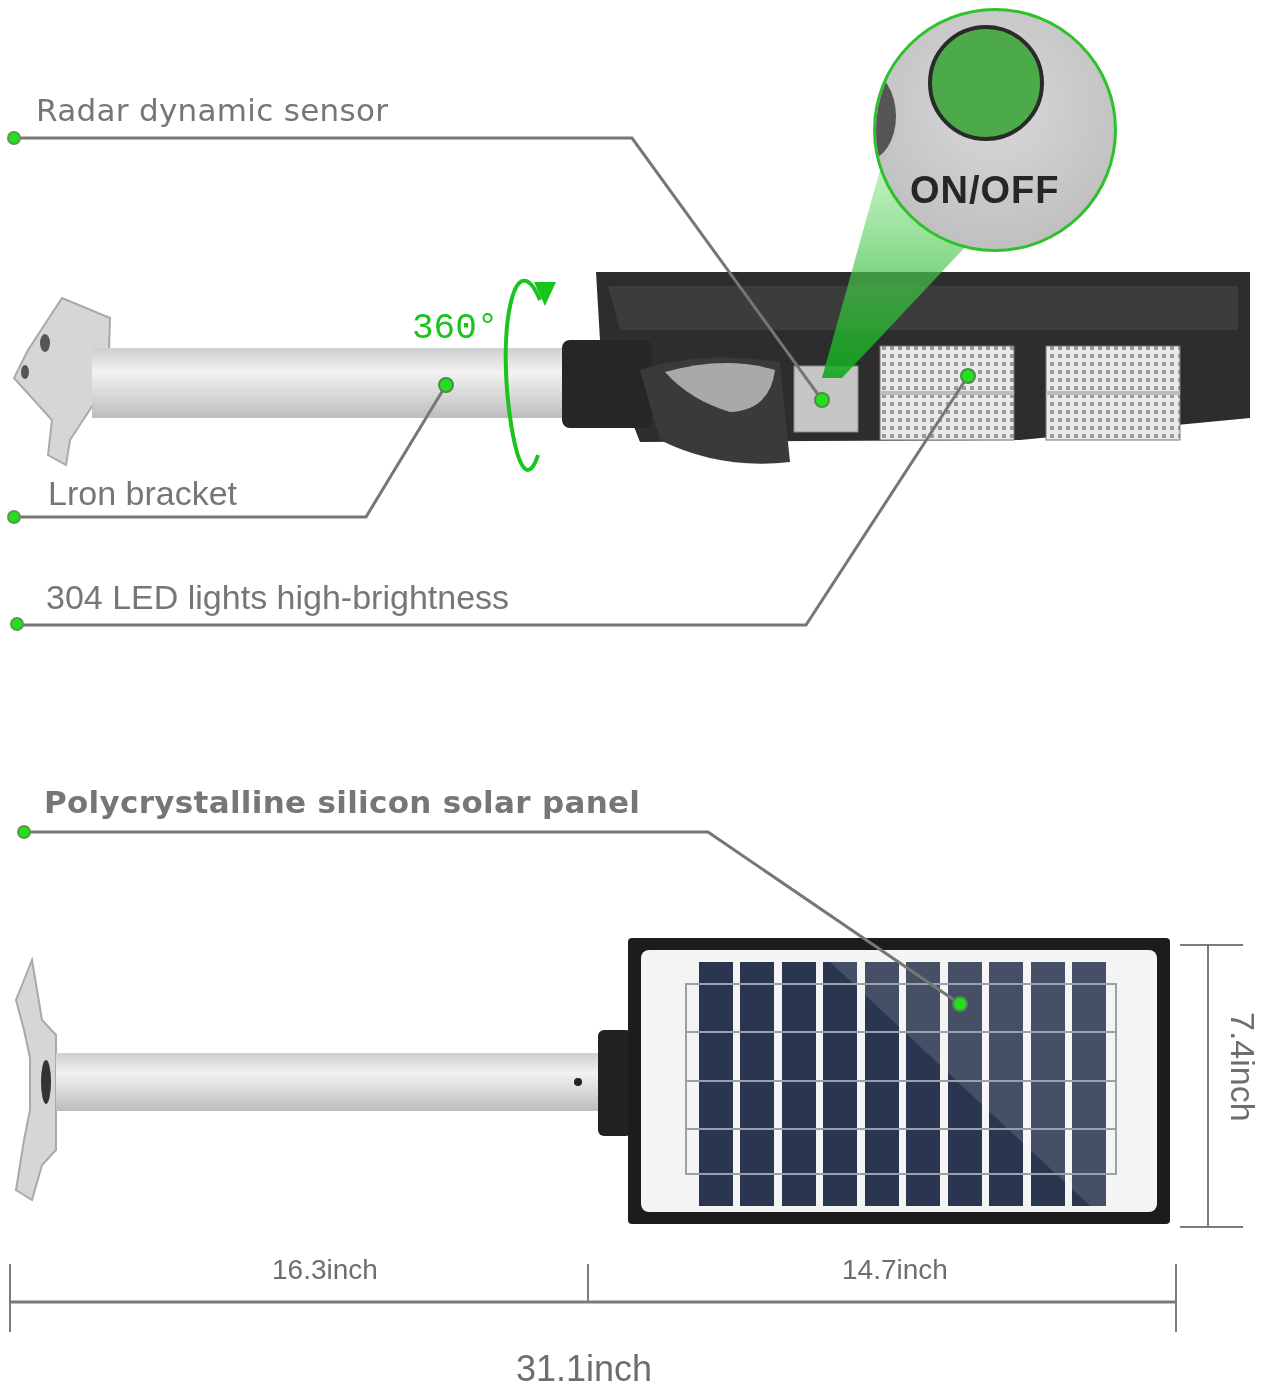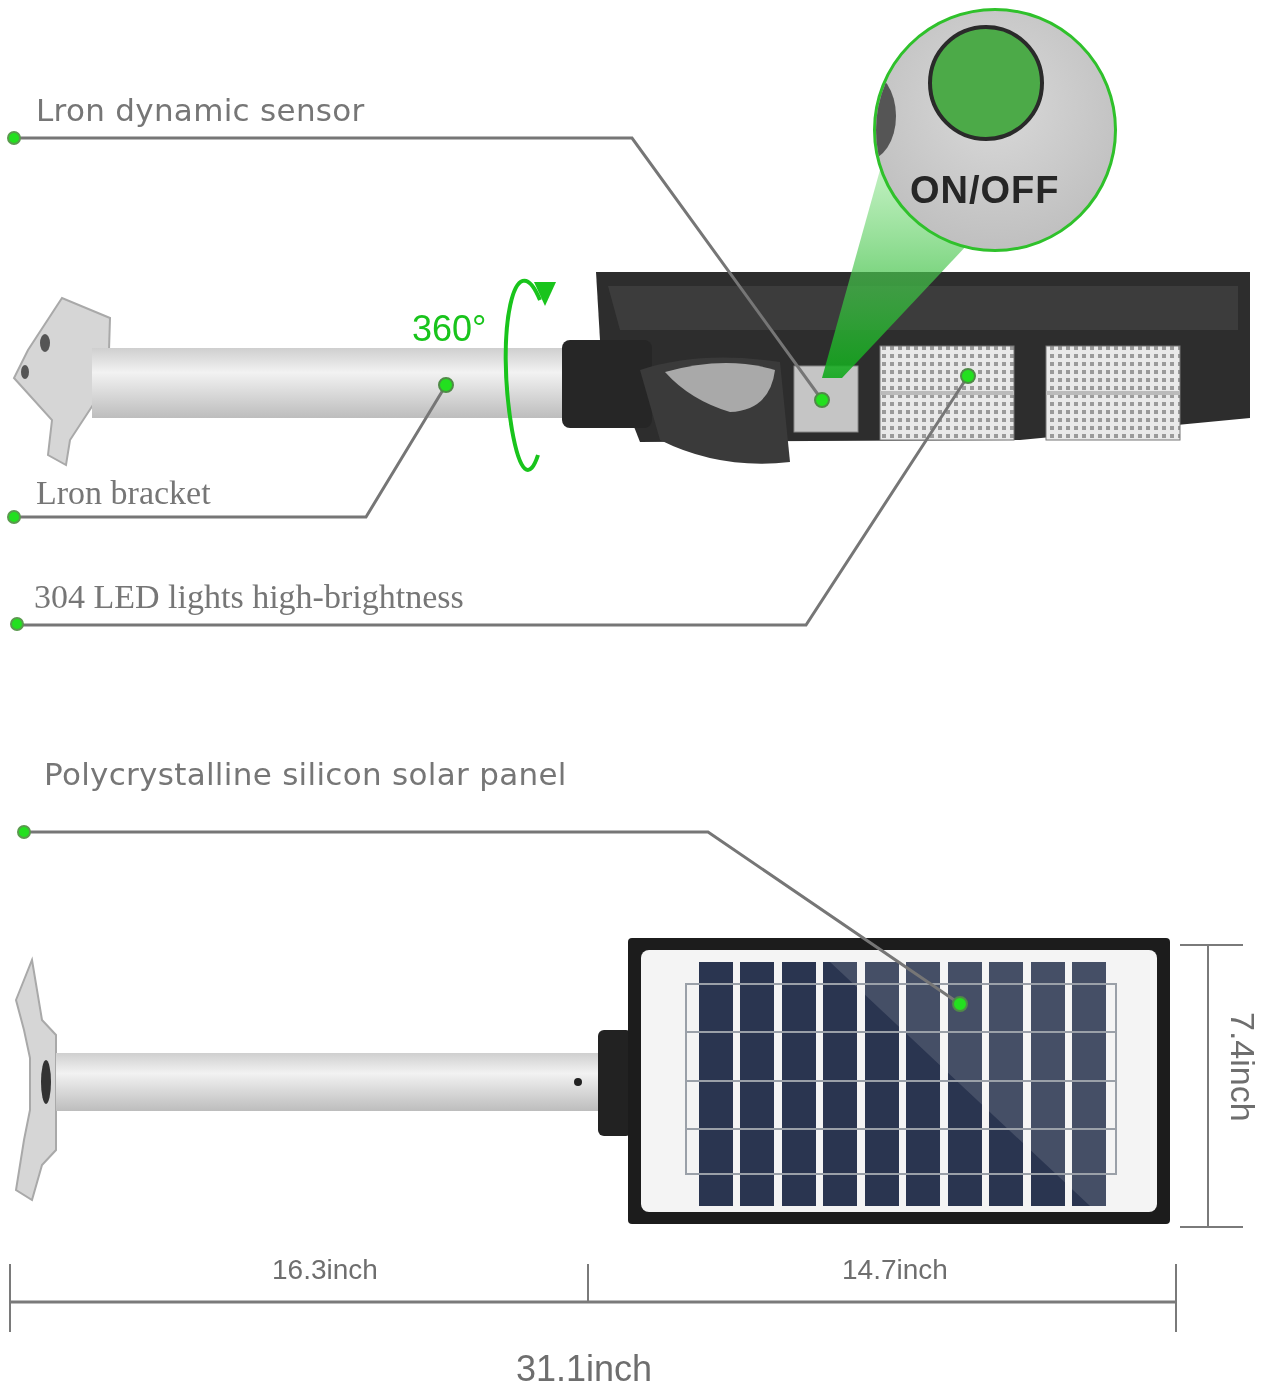--- a/index.html
+++ b/index.html
@@ -1,24 +1,24 @@
 <!DOCTYPE html>
 <html><head>
 <meta charset="utf-8">
 <style>
   html, body { margin:0; padding:0; background:#ffffff; }
   body { width:1268px; height:1388px; position:relative; overflow:hidden;
          font-family:"DejaVu Sans", sans-serif; }
   .label { position:absolute; color:#767676; font-size:31px; white-space:nowrap; letter-spacing:0.3px; }
-  .label.narrow { font-family:Liberation Serif, serif; font-size:34px; letter-spacing:0; }
+  .label.narrow { font-family:Liberation Sans, sans-serif; font-size:34px; letter-spacing:0;margin-left:12px; }
   .dot { position:absolute; width:14px; height:14px; border-radius:50%;
          background:#23e01f; border:2px solid #5a9a4e; box-sizing:border-box; }
   .dim { position:absolute; color:#6e6e6e; font-family:"Liberation Sans", sans-serif; font-size:28px; white-space:nowrap; }
   svg.overlay { position:absolute; left:0; top:0; }
-  .rot { position:absolute; color:#19c41c; font-family:Liberation Sans, sans-serif; font-size:36px; }
+  .rot { position:absolute; color:#19c41c; font-family:Liberation Mono, monospace; font-size:36px; }
   .zoom-circle { position:absolute; left:873px; top:8px; width:244px; height:244px; border-radius:50%;
          border:3px solid #2fc12b; box-sizing:border-box; overflow:hidden;
          background:radial-gradient(circle at 50% 40%, #d9d9d9, #b8b8b8); }
   .zoom-btn { position:absolute; left:52px; top:14px; width:116px; height:116px; border-radius:50%;
          background:#4caa48; border:4px solid #2a2a2a; box-sizing:border-box; }
   .zoom-side { position:absolute; left:-40px; top:60px; width:60px; height:90px; border-radius:50%; background:#555; }
   .zoom-text { position:absolute; left:34px; top:158px; font-family:"Liberation Sans", sans-serif; font-weight:bold;
          font-size:38px; color:#262626; letter-spacing:1px; }
 </style>
 </head>
@@ -123,27 +123,27 @@
 
 <div class="zoom-circle">
   <div class="zoom-side"></div>
   <div class="zoom-btn"></div>
   <div class="zoom-text">ON/OFF</div>
 </div>
 
 <div class="rot" style="left:412px; top:308px;">360°</div>
 
 <div class="dot" style="left:7px; top:131px;"></div>
-<div class="label" style="left:36px; top:92px;">Lron dynamic sensor</div>
+<div class="label" style="left:36px; top:92px;">Radar dynamic sensor</div>
 
 <div class="dot" style="left:7px; top:510px;"></div>
 <div class="label narrow" style="left:36px; top:474px;">Lron bracket</div>
 
 <div class="dot" style="left:10px; top:617px;"></div>
 <div class="label narrow" style="left:34px; top:578px;">304 LED lights high-brightness</div>
 
 <div class="dot" style="left:17px; top:825px;"></div>
-<div class="label" style="left:44px; top:756px;">Polycrystalline silicon solar panel</div>
+<div class="label" style="left:44px; top:784px;font-weight:bold;">Polycrystalline silicon solar panel</div>
 
 <div class="dim" style="left:1212px; top:1086px; transform:rotate(90deg); transform-origin:left top; font-size:34px; left:1262px; top:1012px;">7.4inch</div>
 <div class="dim" style="left:272px; top:1254px;">16.3inch</div>
 <div class="dim" style="left:842px; top:1254px;">14.7inch</div>
 <div class="dim" style="left:516px; top:1348px; font-size:36px;">31.1inch</div>
 
 </body></html>

